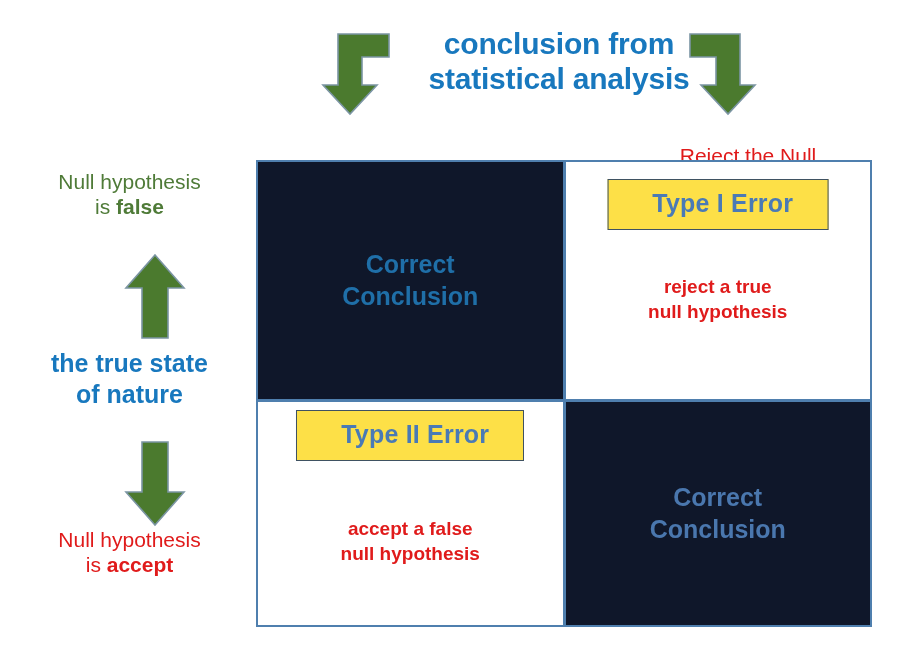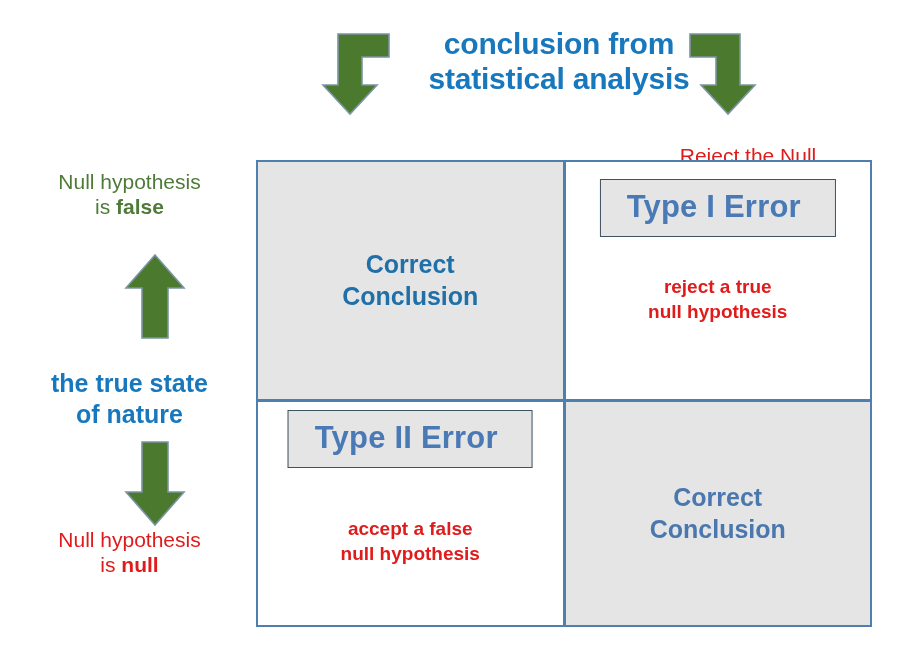--- a/index.html
+++ b/index.html
@@ -77,21 +77,20 @@
   .row-label b { font-weight: bold; }
 
   #axis-label {
     left: 17px;
     top: 348px;
     width: 225px;
     font-size: 25px;
     font-weight: bold;
     color: #1878BE;
     line-height: 1.22;
-    margin-top: 20px;
   }
 
   
   #arrow-layer {
     position: absolute;
     left: 0; top: 0;
     width: 902px;
     height: 666px;
     pointer-events: none;
   }
@@ -113,43 +112,43 @@
   }
   .cell {
     position: relative;
     box-sizing: border-box;
     display: flex;
     flex-direction: column;
     align-items: center;
     justify-content: center;
     overflow: hidden;
   }
-  .cell.green { background: #e5e5e5; }
+  .cell.green { background: #0f172a; }
   .cell.white { background: #FFFFFF; }
 
   .correct-text {
     font-size: 25px;
     font-weight: bold;
     color: #1F6FA8;
     text-align: center;
     line-height: 1.25;
     white-space: pre-line;
   }
   .cell.green.muted .correct-text { color: #4A77AE; }
 
   
   .error-badge {
     position: absolute;
     left: 50%;
     transform: translateX(-50%);
     top: 20px;
-    background: #e5e5e5;
+    background: #fde047;
     border: 1px solid #3F5262;
-    padding: 9px 34px 11px 26px;
-    font-size: 31px;
+    padding: 9px 34px 11px 44px;
+    font-size: 25px;
     font-weight: bold;
     color: #4A7AB5;
     letter-spacing: 0.2px;
     white-space: nowrap;
   }
   #cell-type1 .error-badge { top: 17px; }
   #cell-type2 .error-badge { top: 8px; }
 
   .error-desc {
     position: absolute;
@@ -191,21 +190,21 @@
 
   <div class="txt" id="heading">conclusion from
 statistical analysis</div>
 
   <div class="txt" id="col-reject">Reject the Null</div>
 
   <div class="txt row-label" id="row-true"><span>Null hypothesis
 is </span><b>false</b></div>
 
   <div class="txt row-label" id="row-false"><span>Null hypothesis
-is </span><b>null</b></div>
+is </span><b>accept</b></div>
 
   <div class="txt" id="axis-label">the true state
 of nature</div>
 
   <div id="matrix">
 
     <div class="cell green" id="cell-correct-1">
       <div class="correct-text">Correct
 Conclusion</div>
     </div>

